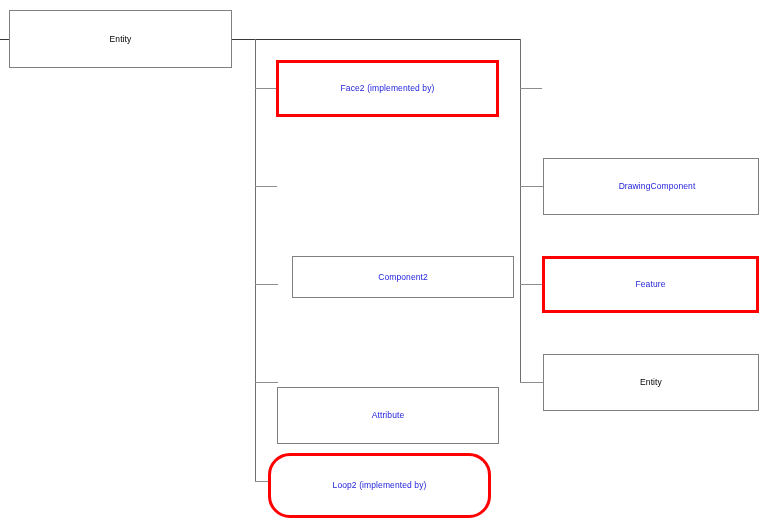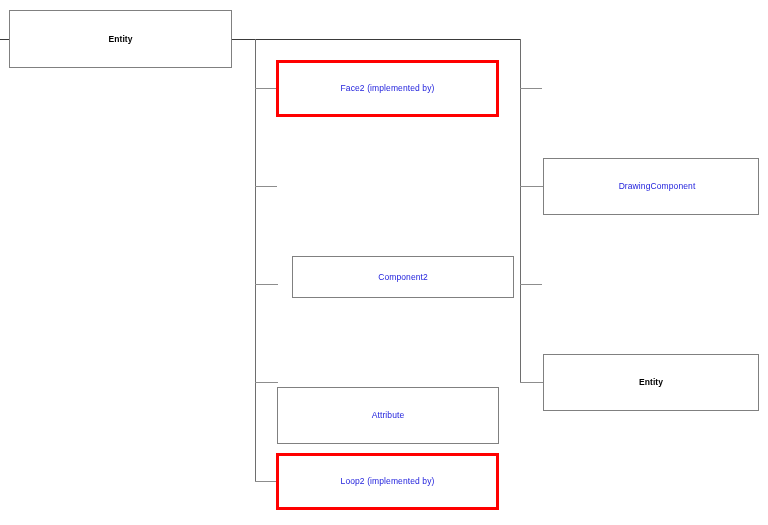--- a/index.html
+++ b/index.html
@@ -38,21 +38,21 @@
     line-height: 11px;
     letter-spacing: 0.1px;
     white-space: nowrap;
   }
   .node-label.link {
     color: #2222DD;
     cursor: pointer;
   }
   .node-label.strong {
     color: #000000;
-    font-weight: bold;
+    font-weight: normal;
   }
   
   .conn {
     position: absolute;
   }
   .conn.h {
     height: 0;
     border-top-width: 1px;
     border-top-style: solid;
   }
@@ -105,27 +105,30 @@
 
 
   <div class="node plain" style="left:292px; top:256px; width:222px; height:42px;">
     <span class="node-label link">Component2</span>
   </div>
 
   <div class="node plain" style="left:277px; top:354px; width:222px; height:57px;margin-top:33px;">
     <span class="node-label link">Attribute</span>
   </div>
 
-  <div class="node highlight" style="left:276px; top:453px; width:223px; height:57px;">
+  <div class="node highlight" style="left:268px; top:453px; width:223px; height:65px;border-radius:22px;">
     <span class="node-label link">Loop2 (implemented by)</span>
   </div>
 
 
   <div class="node plain" style="left:543px; top:158px; width:216px; height:57px;padding-left:12px;">
     <span class="node-label link">DrawingComponent</span>
   </div>
 
+  <div class="node highlight" style="left:542px; top:256px; width:217px; height:57px;">
+    <span class="node-label link">Feature</span>
+  </div>
 
   <div class="node plain" style="left:543px; top:354px; width:216px; height:57px;">
     <span class="node-label strong">Entity</span>
   </div>
 
 </div>
 
 </body></html>

